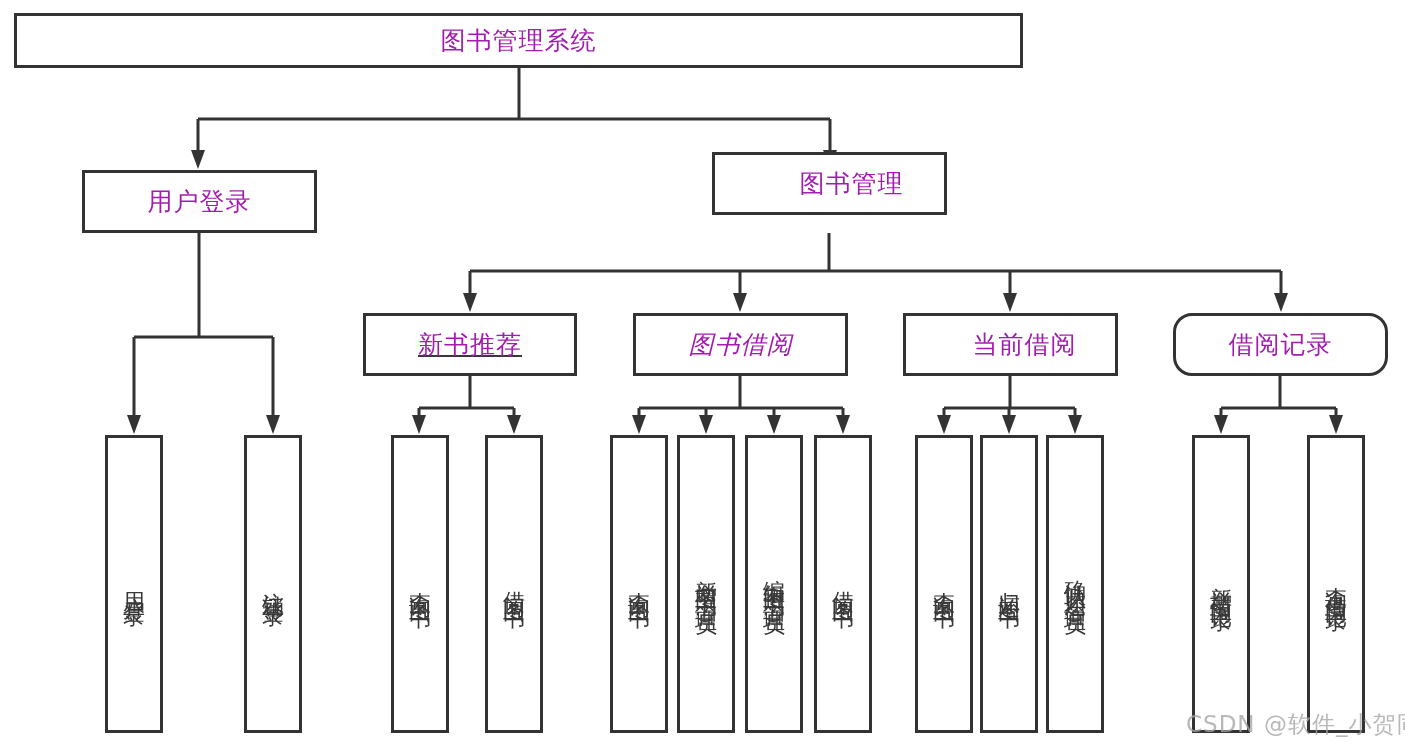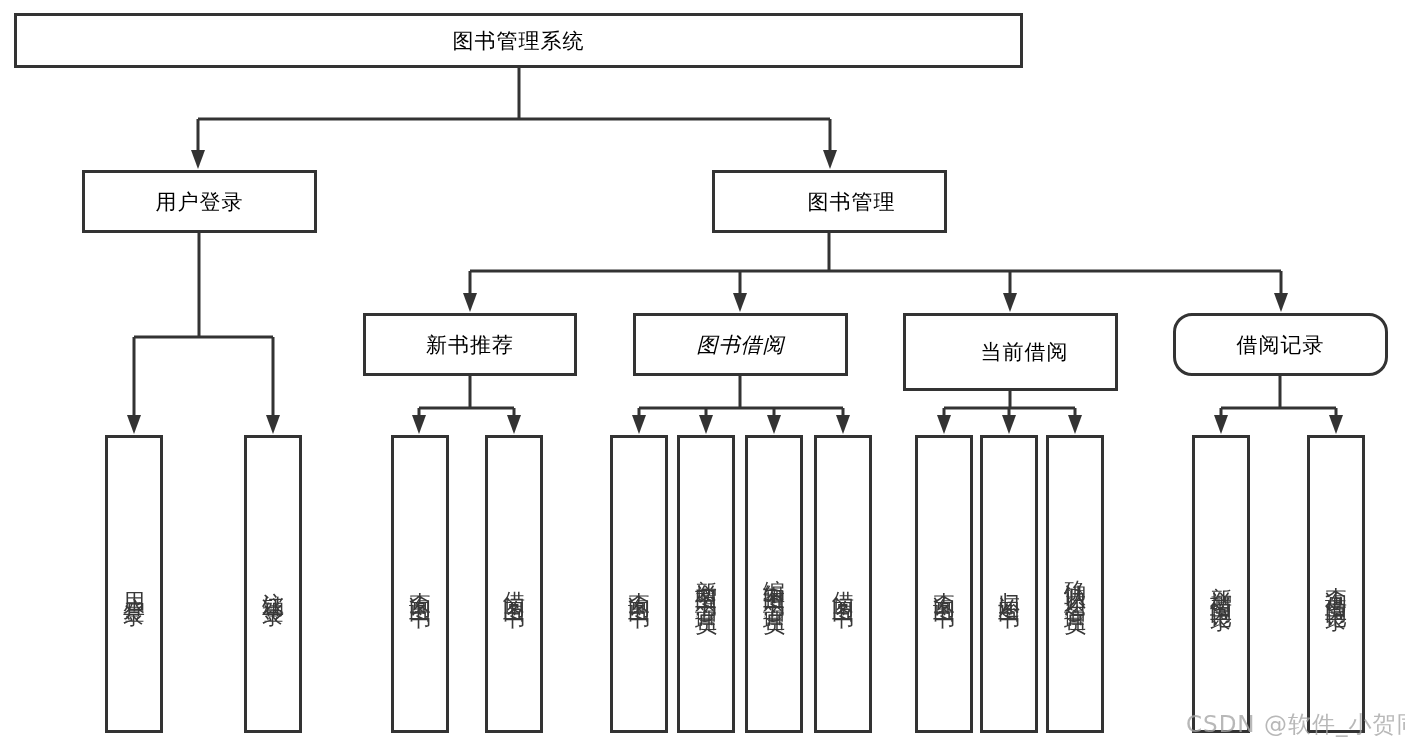--- a/index.html
+++ b/index.html
@@ -22,24 +22,24 @@
     box-sizing: border-box;
     background: #ffffff;
     border: 3px solid #333333;
     display: flex;
     align-items: center;
     justify-content: center;
     z-index: 2;
     color: #383838;
   }
   .node .lbl {
-    font-size: 21px;
+    font-size: 25px;
     letter-spacing: 1px;
     white-space: nowrap;
-    color: #000000;
+    color: #a21caf;
   }
   .leaf { top: 435px; width: 58px; height: 298px; padding: 12px 0; }
   .leaf .vlbl {
     writing-mode: vertical-rl;
     text-orientation: mixed;
     font-size: 22px;
     letter-spacing: 5px;
     line-height: 1;
     color: #383838;
     max-height: 274px;
@@ -93,31 +93,31 @@
     </g>
   </svg>
 
   <div class="node" style="left:14px; top:13px; width:1009px; height:55px;">
     <span class="lbl">图书管理系统</span>
   </div>
 
   <div class="node" style="left:82px; top:170px; width:235px; height:63px;">
     <span class="lbl">用户登录</span>
   </div>
-  <div class="node" style="left:712px; top:170px; width:235px; height:63px;padding-left:44px;">
+  <div class="node" style="left:712px; top:152px; width:235px; height:63px;padding-left:44px;">
     <span class="lbl">图书管理</span>
   </div>
 
-  <div class="node" style="left:363px; top:313px; width:214px; height:63px;">
+  <div class="node" style="left:363px; top:313px; width:214px; height:63px;text-decoration:underline;">
     <span class="lbl">新书推荐</span>
   </div>
   <div class="node" style="left:633px; top:313px; width:215px; height:63px;font-style:italic;">
     <span class="lbl">图书借阅</span>
   </div>
-  <div class="node" style="left:903px; top:313px; width:215px; height:78px;padding-left:28px;">
+  <div class="node" style="left:903px; top:313px; width:215px; height:63px;padding-left:28px;">
     <span class="lbl">当前借阅</span>
   </div>
   <div class="node" style="left:1173px; top:313px; width:215px; height:63px;border-radius:19px;">
     <span class="lbl">借阅记录</span>
   </div>
 
   <div class="node leaf" style="left:105px;">
     <span class="vlbl">用户登录</span>
   </div>
   <div class="node leaf" style="left:244px;">

